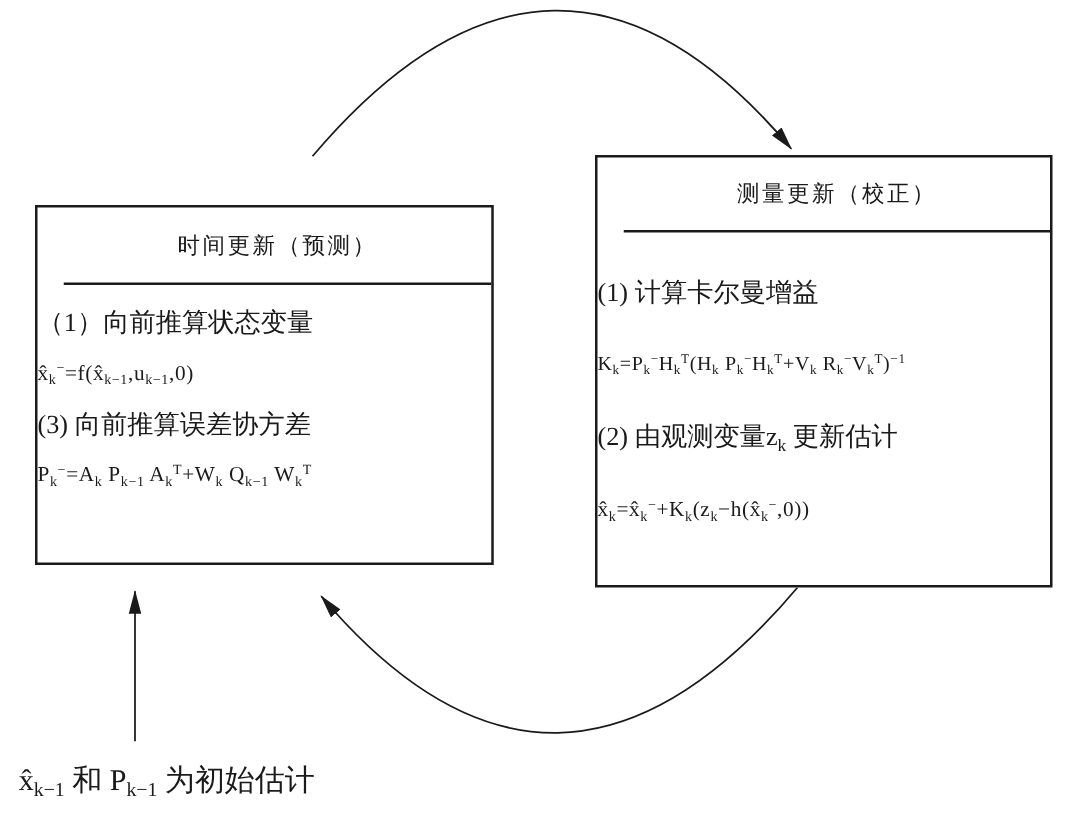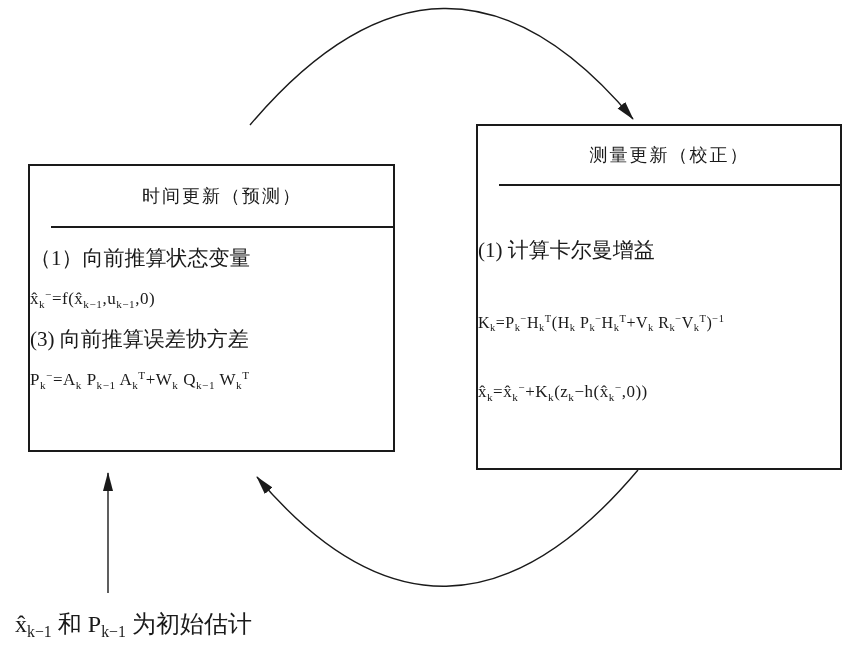--- a/index.html
+++ b/index.html
@@ -62,19 +62,20 @@
       <div class="step-label">(3) 向前推算误差协方差</div>
       <div class="formula">P<sub>k</sub><sup>−</sup>=A<sub>k</sub> P<sub>k−1</sub> A<sub>k</sub><sup>T</sup>+W<sub>k</sub> Q<sub>k−1</sub> W<sub>k</sub><sup>T</sup></div>
     </div>
   </div>
 
   <div class="box" style="left:476px; top:124px; width:366px; height:346px;">
     <div class="box-title" style="height:58px;">测量更新（校正）</div>
     <div class="box-body" style="padding-bottom:16px;">
       <div class="step-label">(1) 计算卡尔曼增益</div>
       <div class="formula" style="font-size:16px;">K<sub>k</sub>=P<sub>k</sub><sup>−</sup>H<sub>k</sub><sup>T</sup>(H<sub>k</sub> P<sub>k</sub><sup>−</sup>H<sub>k</sub><sup>T</sup>+V<sub>k</sub> R<sub>k</sub><sup>−</sup>V<sub>k</sub><sup>T</sup>)<sup>−1</sup></div>
+      <div class="step-label">(2) 由观测变量z<sub>k</sub> 更新估计</div>
       <div class="formula">x̂<sub>k</sub>=x̂<sub>k</sub><sup>−</sup>+K<sub>k</sub>(z<sub>k</sub>−h(x̂<sub>k</sub><sup>−</sup>,0))</div>
     </div>
   </div>
 
   <div class="footnote">x̂<sub>k−1</sub> 和 P<sub>k−1</sub> 为初始估计</div>
 
 </div>
 
 </body></html>

